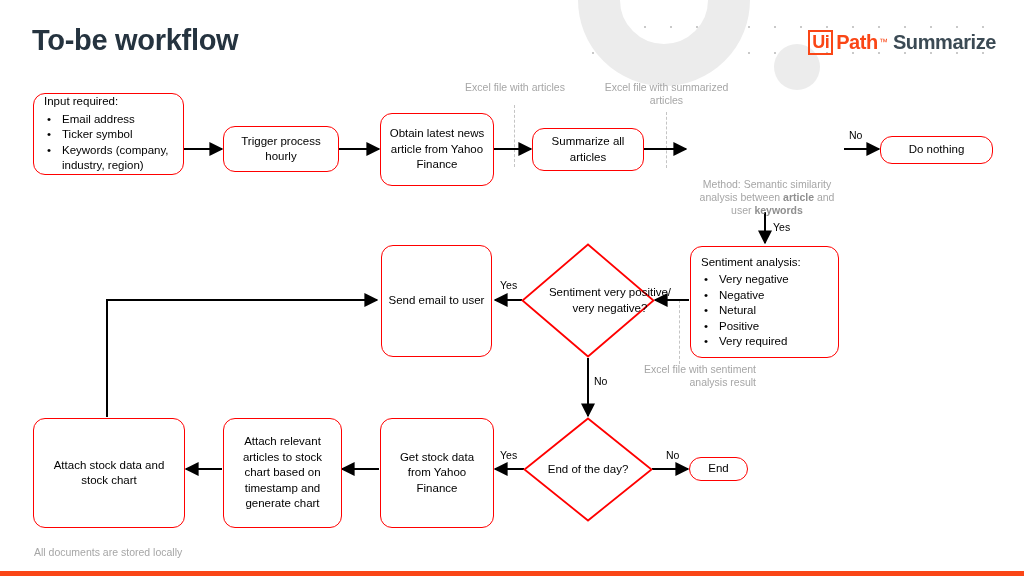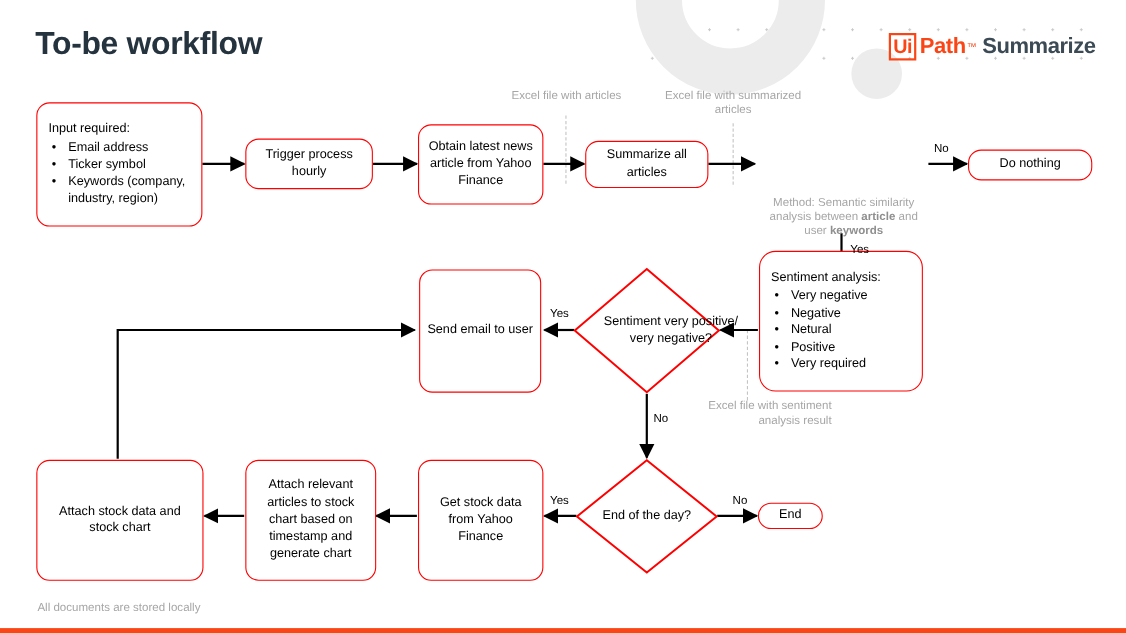--- a/index.html
+++ b/index.html
@@ -269,21 +269,21 @@
 
   <div class="note-left" style="left:34px;top:546px;">All documents are stored locally</div>
 
   <div class="edge-label" style="left:849px;top:129px;">No</div>
   <div class="edge-label" style="left:773px;top:221px;">Yes</div>
   <div class="edge-label" style="left:500px;top:279px;">Yes</div>
   <div class="edge-label" style="left:594px;top:375px;">No</div>
   <div class="edge-label" style="left:500px;top:449px;">Yes</div>
   <div class="edge-label" style="left:666px;top:449px;">No</div>
 
-  <div class="node listbox" style="left:33px;top:93px;width:151px;height:113px;">
+  <div class="node listbox" style="left:33px;top:93px;width:151px;height:82px;">
     <div>
       <div>Input required:</div>
       <ul>
         <li>Email address</li>
         <li>Ticker symbol</li>
         <li>Keywords (company, industry, region)</li>
       </ul>
     </div>
   </div>
 
@@ -297,21 +297,21 @@
 
   <div class="node" style="left:532px;top:128px;width:112px;height:43px;">
     <span>Summarize all articles</span>
   </div>
 
 
   <div class="node" style="left:880px;top:136px;width:113px;height:28px;">
     <span>Do nothing</span>
   </div>
 
-  <div class="node listbox" style="left:690px;top:228px;width:149px;height:128px;border-radius:15px;">
+  <div class="node listbox" style="left:690px;top:246px;width:149px;height:112px;">
     <div>
       <div>Sentiment analysis:</div>
       <ul>
         <li>Very negative</li>
         <li>Negative</li>
         <li>Netural</li>
         <li>Positive</li>
         <li>Very required</li>
       </ul>
     </div>

